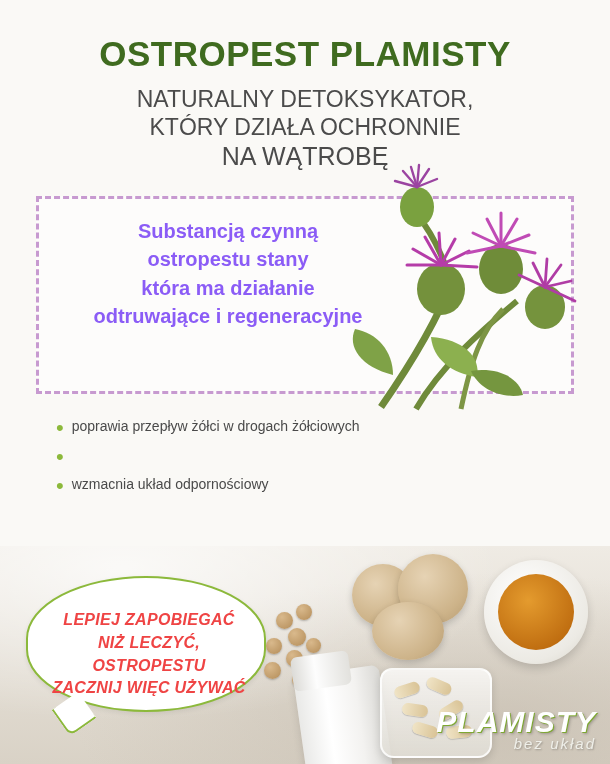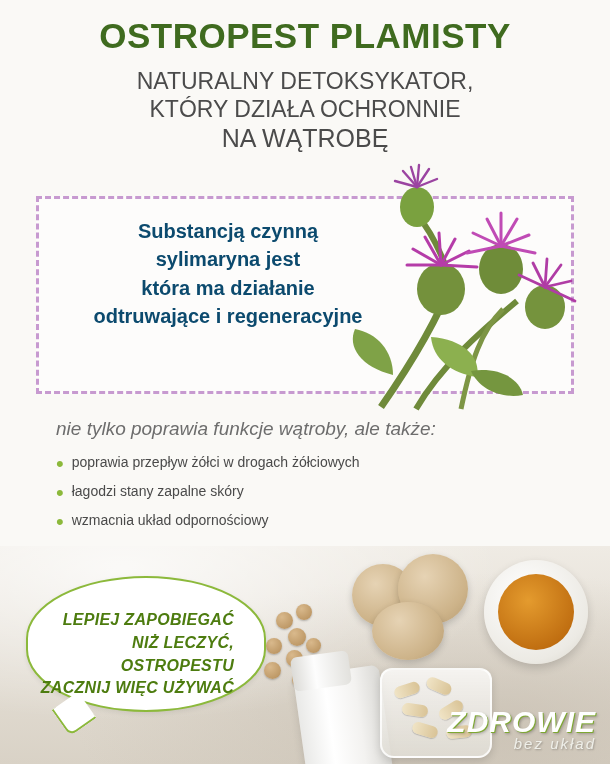--- a/index.html
+++ b/index.html
@@ -16,21 +16,21 @@
   }
 
   
   .poster {
     position: absolute;
     inset: 0;
     background: #faf9f6;
   }
 
   .header {
-    padding-top: 18px;
+    padding-top: 36px;
     text-align: center;
   }
   .title {
     font-size: 35px;
     font-weight: bold;
     color: #3f6b1f;
     letter-spacing: 0.5px;
     line-height: 1.05;
   }
   .subtitle {
@@ -56,21 +56,21 @@
     box-sizing: border-box;
   }
   .factbox-text {
     position: absolute;
     left: 24px;
     top: 18px;
     width: 330px;
     text-align: center;
     font-size: 20px;
     font-weight: bold;
-    color: #0c4a6e;
+    color: #8b5cf6;
     line-height: 1.42;
   }
   .factbox-text .italic {
     font-style: italic;
   }
 
   
   .thistle {
     position: absolute;
     right: -10px;
@@ -230,29 +230,29 @@
     width: 30px;
     height: 30px;
     background: #ffffff;
     border-right: 2px solid #8cb93b;
     border-bottom: 2px solid #8cb93b;
     transform: rotate(55deg);
     border-radius: 0 0 8px 0;
   }
   .bubble-text {
     position: absolute;
-    left: 24px;
+    left: 44px;
     bottom: 64px;
     width: 210px;
     font-size: 16px;
     font-style: italic;
     font-weight: bold;
-    color: #4d7c0f;
+    color: #ef4444;
     line-height: 1.42;
-    text-align: right;
+    text-align: center;
     letter-spacing: 0.3px;
   }
 
   
   .logo {
     position: absolute;
     right: 14px;
     bottom: 12px;
     text-align: right;
   }
@@ -283,21 +283,21 @@
     <div class="subtitle">
       <div>NATURALNY DETOKSYKATOR,</div>
       <div>KTÓRY DZIAŁA OCHRONNIE</div>
       <div class="line3">NA WĄTROBĘ</div>
     </div>
   </div>
 
   <div class="factbox">
     <div class="factbox-text">
       <div>Substancją czynną</div>
-      <div>sylimaryna jest</div>
+      <div>ostropestu stany</div>
       <div>która ma działanie</div>
       <div>odtruwające i regeneracyjne</div>
     </div>
 
     <svg class="thistle" viewBox="0 0 260 250">
 
       <path d="M60 246 C92 200 116 160 132 118" stroke="#6f8a3a" stroke-width="7" fill="none"></path>
       <path d="M95 248 C120 205 160 170 196 140" stroke="#6f8a3a" stroke-width="6" fill="none"></path>
       <path d="M140 248 C150 200 160 170 182 148" stroke="#7d9544" stroke-width="5" fill="none"></path>
       <path d="M130 120 C120 90 110 70 96 54" stroke="#6f8a3a" stroke-width="6" fill="none"></path>
@@ -352,29 +352,27 @@
           <line x1="224" y1="126" x2="240" y2="104"></line>
           <line x1="224" y1="126" x2="250" y2="120"></line>
           <line x1="224" y1="126" x2="198" y2="114"></line>
           <line x1="224" y1="126" x2="254" y2="140"></line>
         </g>
       </g>
     </svg>
   </div>
 
   <div class="benefits">
-    <div class="benefits-intro">nie tylko poprawia funkcje wątroby, ale także:</div>
 
     <div class="benefit-row">
       <span class="bullet">•</span>
       <span class="benefit-text">poprawia przepływ żółci w drogach żółciowych</span>
     </div>
     <div class="benefit-row">
       <span class="bullet">•</span>
-      <span class="benefit-text">łagodzi stany zapalne skóry</span>
     </div>
     <div class="benefit-row">
       <span class="bullet">•</span>
       <span class="benefit-text">wzmacnia układ odpornościowy</span>
     </div>
   </div>
 
   <div class="photo-band">
     <div class="tabletop"></div>
 
@@ -402,21 +400,21 @@
       <div class="capsule" style="left:20px; top:34px; transform:rotate(8deg);"></div>
       <div class="capsule" style="left:56px; top:34px; transform:rotate(-32deg);"></div>
       <div class="capsule" style="left:30px; top:54px; transform:rotate(16deg);"></div>
       <div class="capsule" style="left:64px; top:56px; transform:rotate(-6deg);"></div>
     </div>
 
     <div class="cup"></div>
     <div class="tea"></div>
 
     <div class="logo">
-      <div class="logo-main">ZDROWIE</div>
+      <div class="logo-main">PLAMISTY</div>
       <div class="logo-sub">bez układ</div>
     </div>
   </div>
 
   <div class="bubble"></div>
   <div class="bubble-tail"></div>
   <div class="bubble-text">
     <div>LEPIEJ ZAPOBIEGAĆ</div>
     <div>NIŻ LECZYĆ,</div>
     <div>OSTROPESTU</div>

